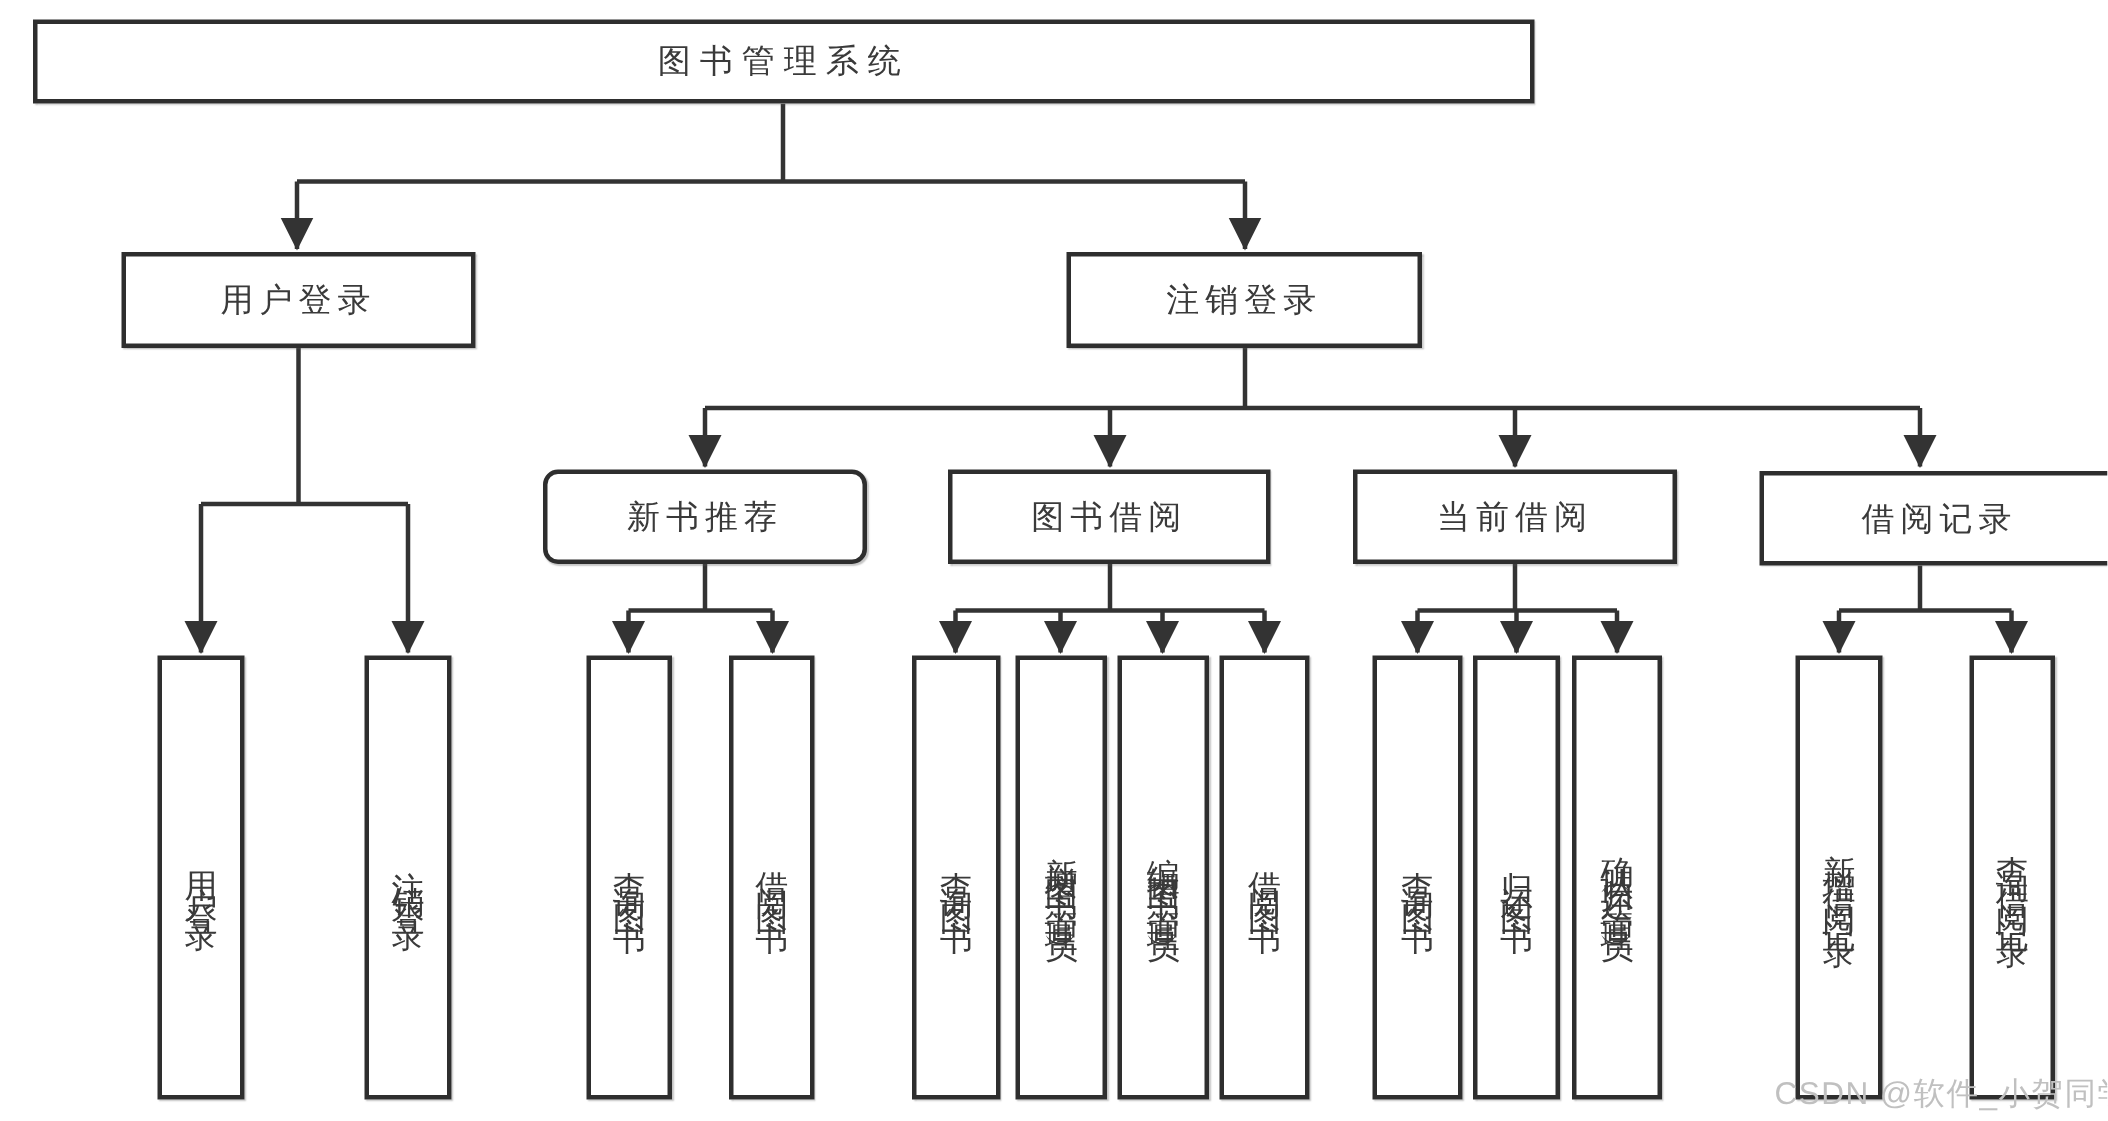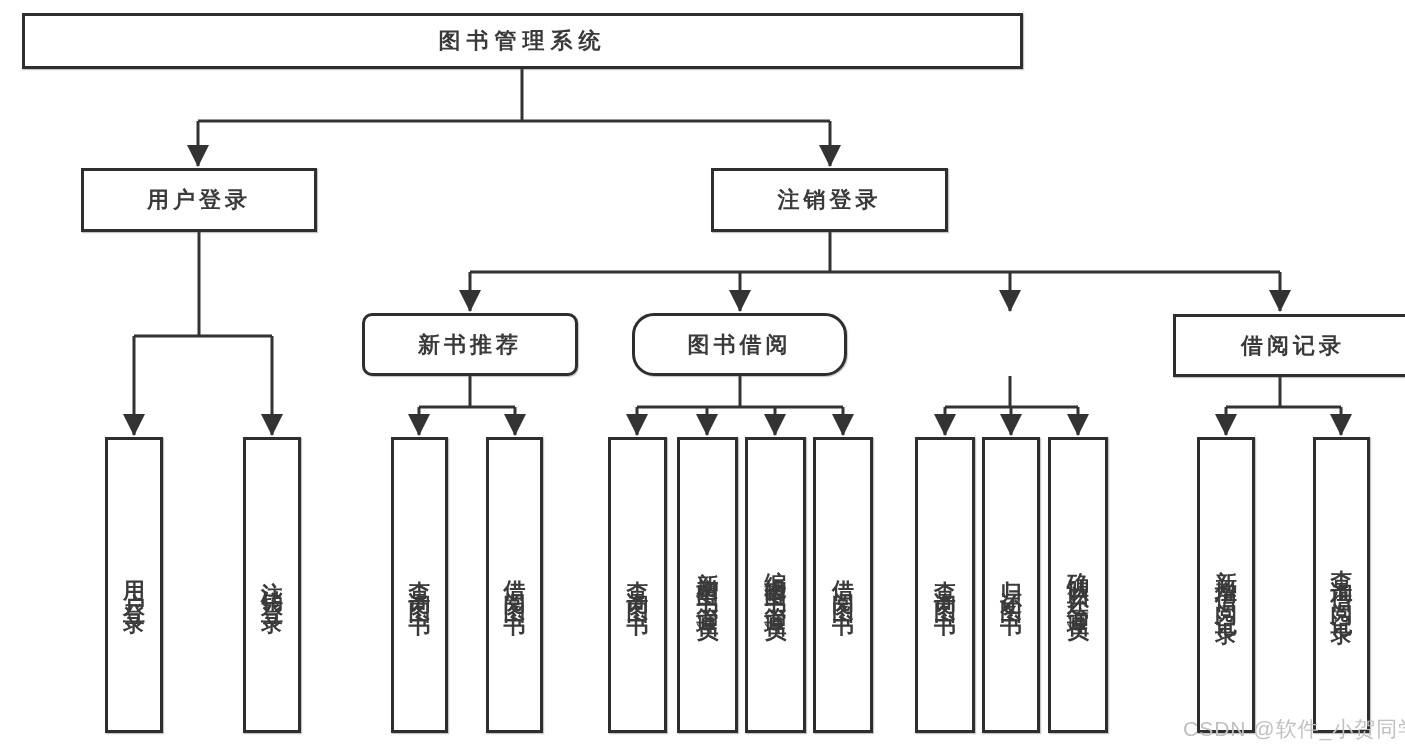--- a/index.html
+++ b/index.html
@@ -40,21 +40,20 @@
   .node {
     position: absolute;
     box-sizing: border-box;
     border: 3px solid var(--box-border);
     background: #ffffff;
     display: flex;
     align-items: center;
     justify-content: center;
     color: var(--text);
     box-shadow: 1px 1px 1px rgba(90,90,90,0.35);
-    font-weight: bold;
   }
   .h-node span {
     font-size: 22px;
     letter-spacing: 4px;
     white-space: nowrap;
   }
   .root-node span {
     font-size: 22px;
     letter-spacing: 6px;
   }
@@ -133,22 +132,25 @@
   <div class="node h-node" style="left:81px; top:168px; width:236px; height:64px;">
     <span>用户登录</span>
   </div>
   <div class="node h-node" style="left:711px; top:168px; width:237px; height:64px;">
     <span>注销登录</span>
   </div>
 
   <div class="node h-node" style="left:362px; top:313px; width:216px; height:63px;border-radius:10px;">
     <span>新书推荐</span>
   </div>
-  <div class="node h-node" style="left:632px; top:313px; width:215px; height:63px;border-radius:22px;">
+  <div class="node h-node" style="left:632px; top:313px; width:215px; height:63px;">
     <span>图书借阅</span>
+  </div>
+  <div class="node h-node" style="left:902px; top:313px; width:216px; height:63px;">
+    <span>当前借阅</span>
   </div>
   <div class="node h-node" style="left:1173px; top:314px; width:240px; height:63px;">
     <span>借阅记录</span>
   </div>
 
   <div class="node v-node" style="left:105px; top:437px; width:58px; height:296px;">
     <span>用户登录</span>
   </div>
   <div class="node v-node" style="left:243px; top:437px; width:58px; height:296px;">
     <span>注销登录</span>

